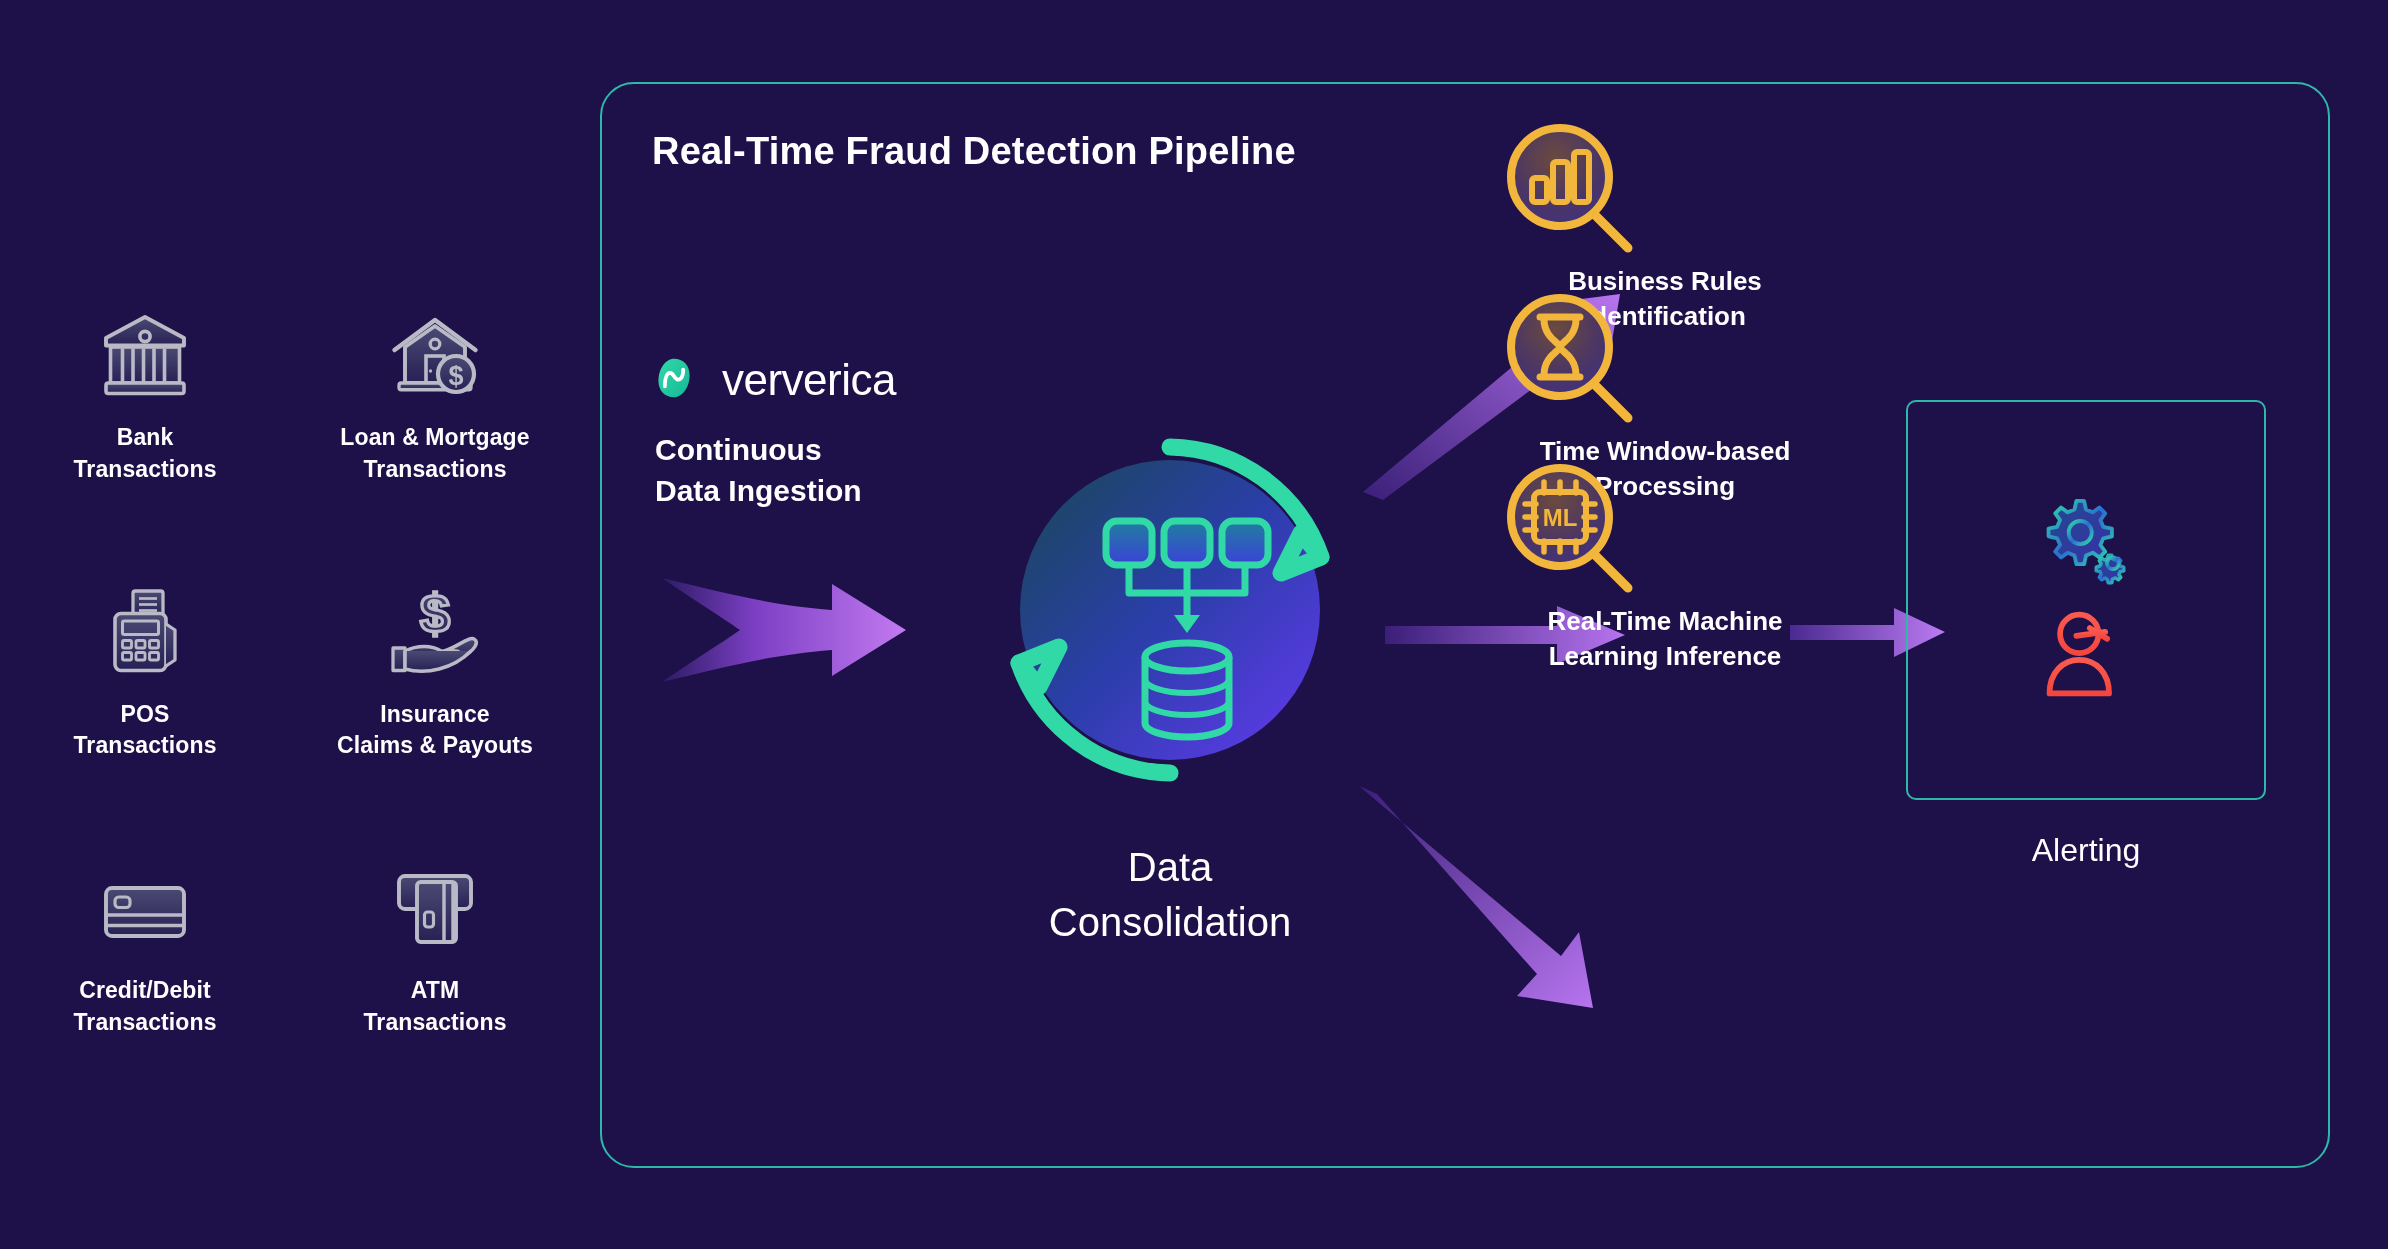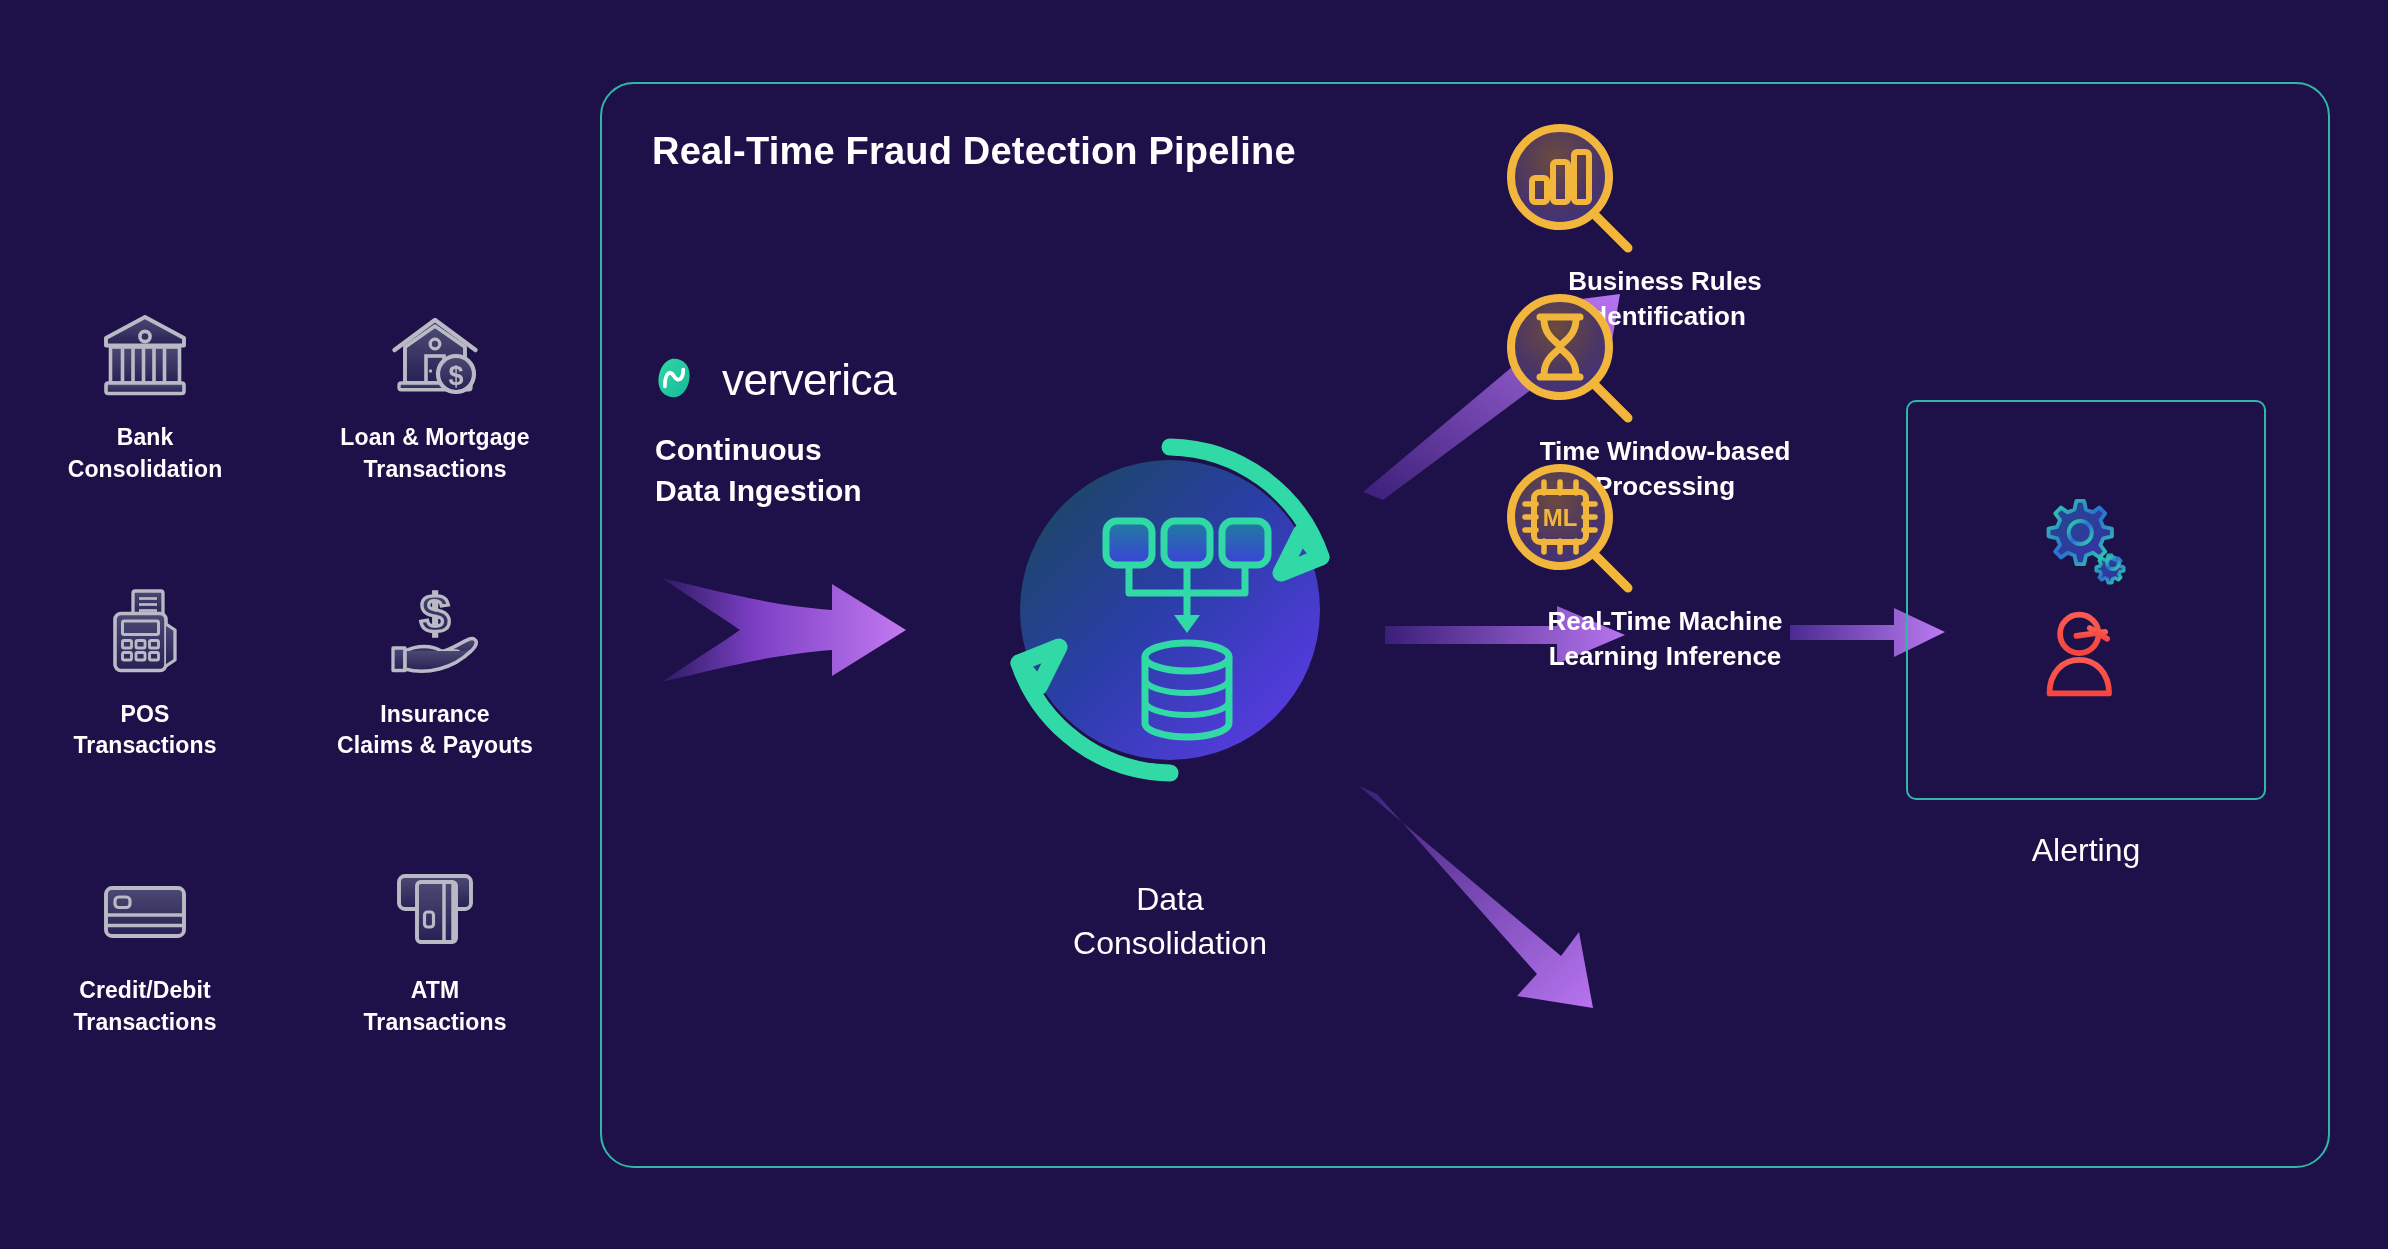--- a/index.html
+++ b/index.html
@@ -118,26 +118,25 @@
     top: 425px;
     width: 370px;
     height: 370px;
   }
   #consolidation-label {
     position: absolute;
     left: 1010px;
     top: 840px;
     width: 320px;
     text-align: center;
-    font-size: 32px;
+    font-size: 40px;
     font-weight: 400;
     line-height: 1.37;
     color: #ffffff;
     white-space: pre-line;
-    margin-top: 38px;
   }
 
   
   .proc-arrow { position: absolute; }
   #arrow-up     { left: 1355px; top: 270px;  width: 290px; height: 230px; }
   #arrow-right  { left: 1385px; top: 600px;  width: 240px; height: 70px;  }
   #arrow-down   { left: 1355px; top: 780px;  width: 290px; height: 240px; }
   #arrow-alert  { left: 1790px; top: 605px;  width: 155px; height: 55px;  }
 
   
@@ -208,21 +207,21 @@
             <line x1="17" y1="27" x2="17" y2="49"></line>
             <line x1="24" y1="27" x2="24" y2="49"></line>
             <line x1="31" y1="27" x2="31" y2="49"></line>
             <line x1="38" y1="27" x2="38" y2="49"></line>
             <line x1="45" y1="27" x2="45" y2="49"></line>
           </g>
           <rect x="6" y="50" width="52" height="7" rx="1.5" fill="url(#gSrc1)" stroke="#b9bac6" stroke-width="2.4"></rect>
         </svg>
       </div>
       <div class="source-label">Bank
-Consolidation</div>
+Transactions</div>
     </div>
 
     <div class="source-cell">
       <div class="source-icon">
         <svg viewBox="0 0 64 64" width="96" height="96">
           <defs>
             <linearGradient id="gSrc2" x1="0" y1="0" x2="0" y2="1">
               <stop offset="0" stop-color="#4b4a73"></stop>
                 <stop offset="1" stop-color="#272055"></stop>
             </linearGradient>

